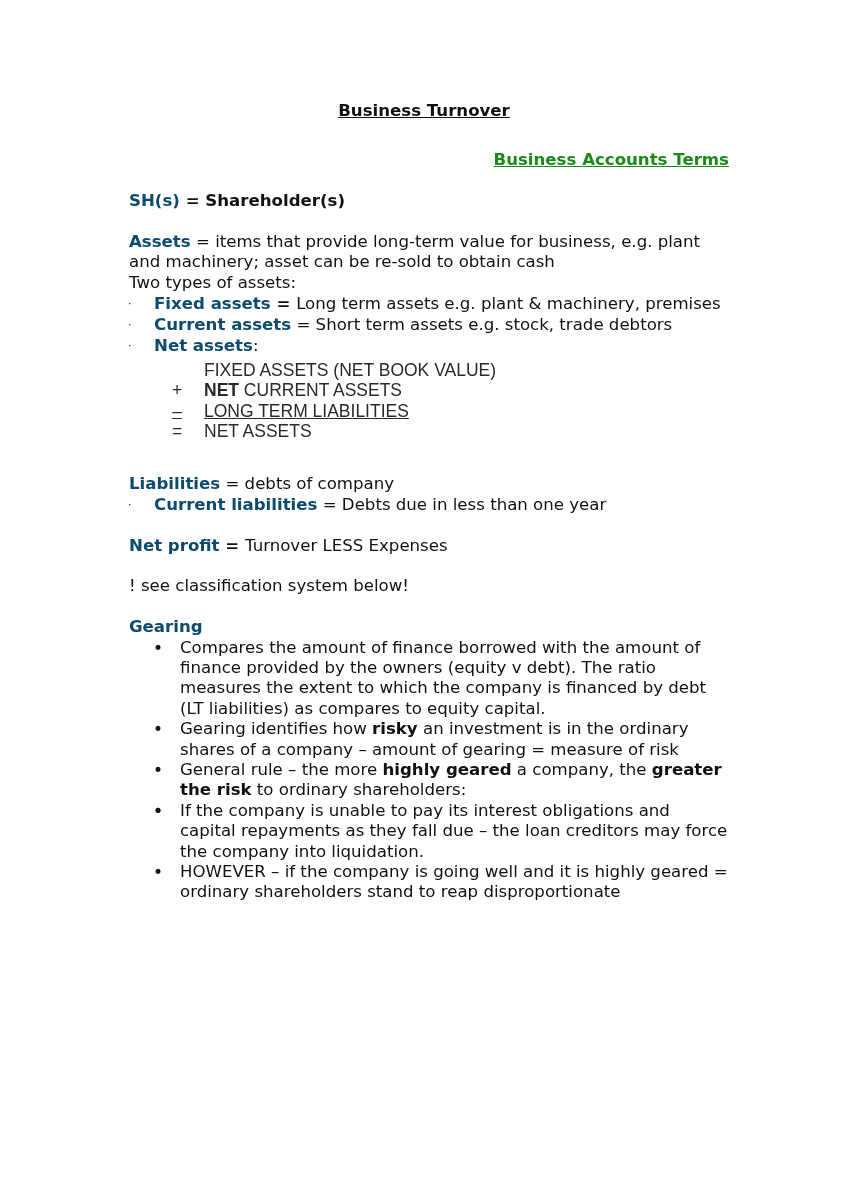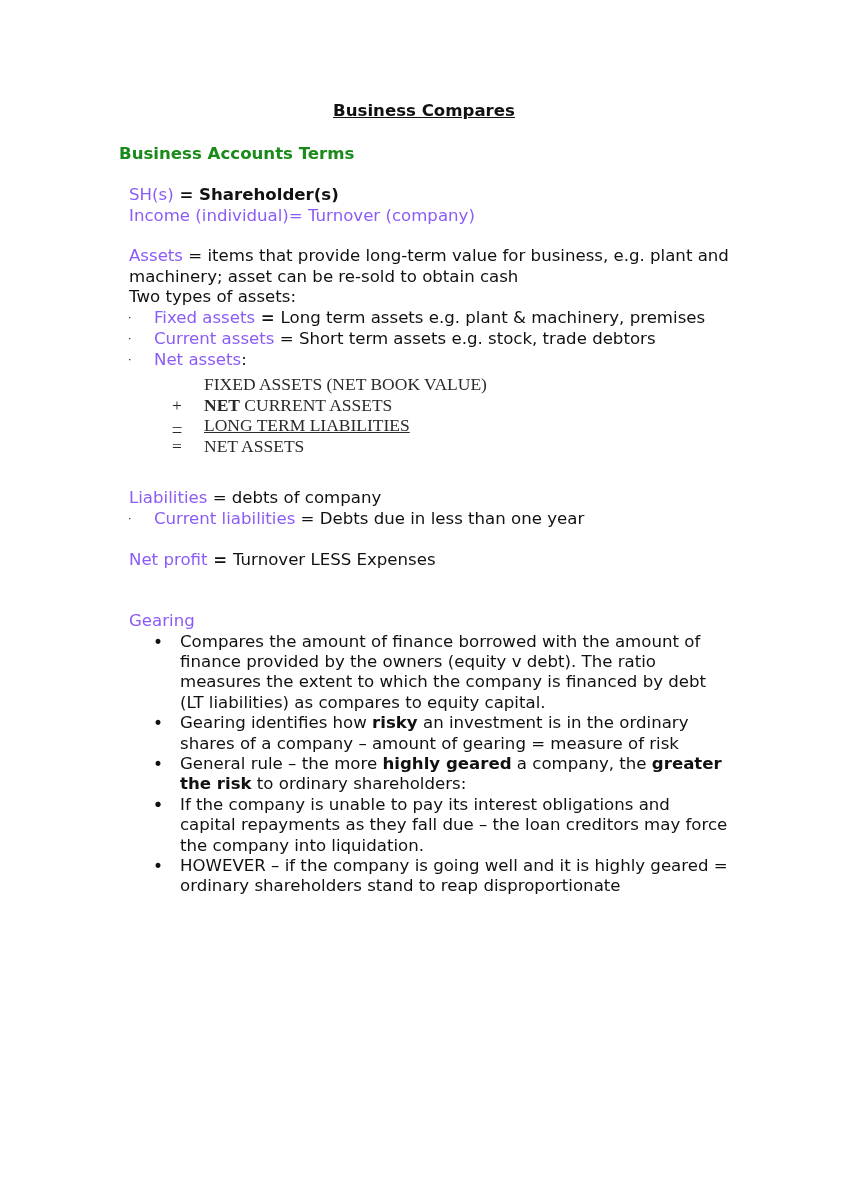--- a/index.html
+++ b/index.html
@@ -1,50 +1,47 @@
 <!DOCTYPE html>
 <html><head>
 <meta charset="utf-8">
 <style>
   html, body { margin: 0; padding: 0; background: #ffffff; }
   body { width: 849px; height: 1200px; position: relative; overflow: hidden;
          font-family: "DejaVu Sans", sans-serif; font-size: 16.6px; color: #111111; }
   .page { position: absolute; left: 129px; top: 101px; width: 600px; line-height: 20.4px; }
   .title { text-align: center; font-weight: bold; text-decoration: underline; height: 20.4px; margin-left: -10px; }
-  .subtitle { text-align: left; font-weight: bold; color: #1a8a1a; height: 20.4px; margin-top: 23px; margin-left: -10px; }
-  .g { color: #8b5cf6; font-weight: normal; }
+  .subtitle { text-align: right; font-weight: bold; text-decoration: underline; color: #1a8a1a; height: 20.4px; margin-top: 29px; margin-left: -10px; }
+  .g { color: #0c4a6e; font-weight: bold; }
   .b { font-weight: bold; }
   .line { min-height: 20.4px; }
   .blank { height: 20.4px; }
   .dot-item { position: relative; padding-left: 25px; margin-top: 0.5px; }
   .dot-item .dot { position: absolute; left: -1px; top: 0; font-size: 11px; }
-  .diagram { position: relative; height: 92px; margin-top: 4px; font-family: Liberation Serif, serif; font-size: 17.5px; color: #2a2a2a; line-height: 20.5px; }
+  .diagram { position: relative; height: 92px; margin-top: 4px; font-family: Liberation Sans, sans-serif; font-size: 17.5px; color: #2a2a2a; line-height: 20.5px; }
   .diagram .row { position: absolute; left: 0; white-space: nowrap; }
   .diagram .sym { position: absolute; left: 41px; width: 14px; text-align: center; }
   .diagram .txt { position: absolute; left: 75px; }
   .diagram .ul { text-decoration: underline; }
   .bullets { margin: 0; padding: 0; list-style: none; }
   .bullets li { position: relative; padding-left: 51px; }
   .bullets li .bdot { position: absolute; left: 24px; top: 0; font-size: 17px; }
 </style>
 </head>
 <body>
 
 <div class="page">
 
-  <div class="title">Business Compares</div>
+  <div class="title">Business Turnover</div>
   <div class="subtitle">Business Accounts Terms</div>
 
   <div class="blank"></div>
 
   <div class="line">
     <span class="g">SH(s)</span><span class="b"> = </span><span class="b">Shareholder(s)</span>
-  </div>
-  <div class="line">
-    <span class="g">Income (individual)= Turnover (company)</span>
   </div>
 
   <div class="blank"></div>
 
   <div class="line">
     <span class="g">Assets</span><span> = </span><span>items that provide long-term value for business, e.g. plant and machinery; asset can be re-sold to obtain cash</span>
   </div>
   <div class="line">Two types of assets:</div>
 
   <div class="dot-item">
@@ -90,20 +87,21 @@
   </div>
 
   <div class="blank"></div>
 
   <div class="line">
     <span class="g">Net profit</span><span class="b"> = </span><span>Turnover LESS Expenses</span>
   </div>
 
   <div class="blank"></div>
 
+  <div class="line">! see classification system below!</div>
 
   <div class="blank"></div>
 
   <div class="line g">Gearing</div>
 
   <ul class="bullets">
     <li>
       <span class="bdot">•</span>
       <span>Compares the amount of finance borrowed with the amount of finance provided by the owners (equity v debt). The ratio measures the extent to which the company is financed by debt (LT liabilities) as compares to equity capital.</span>
     </li>

